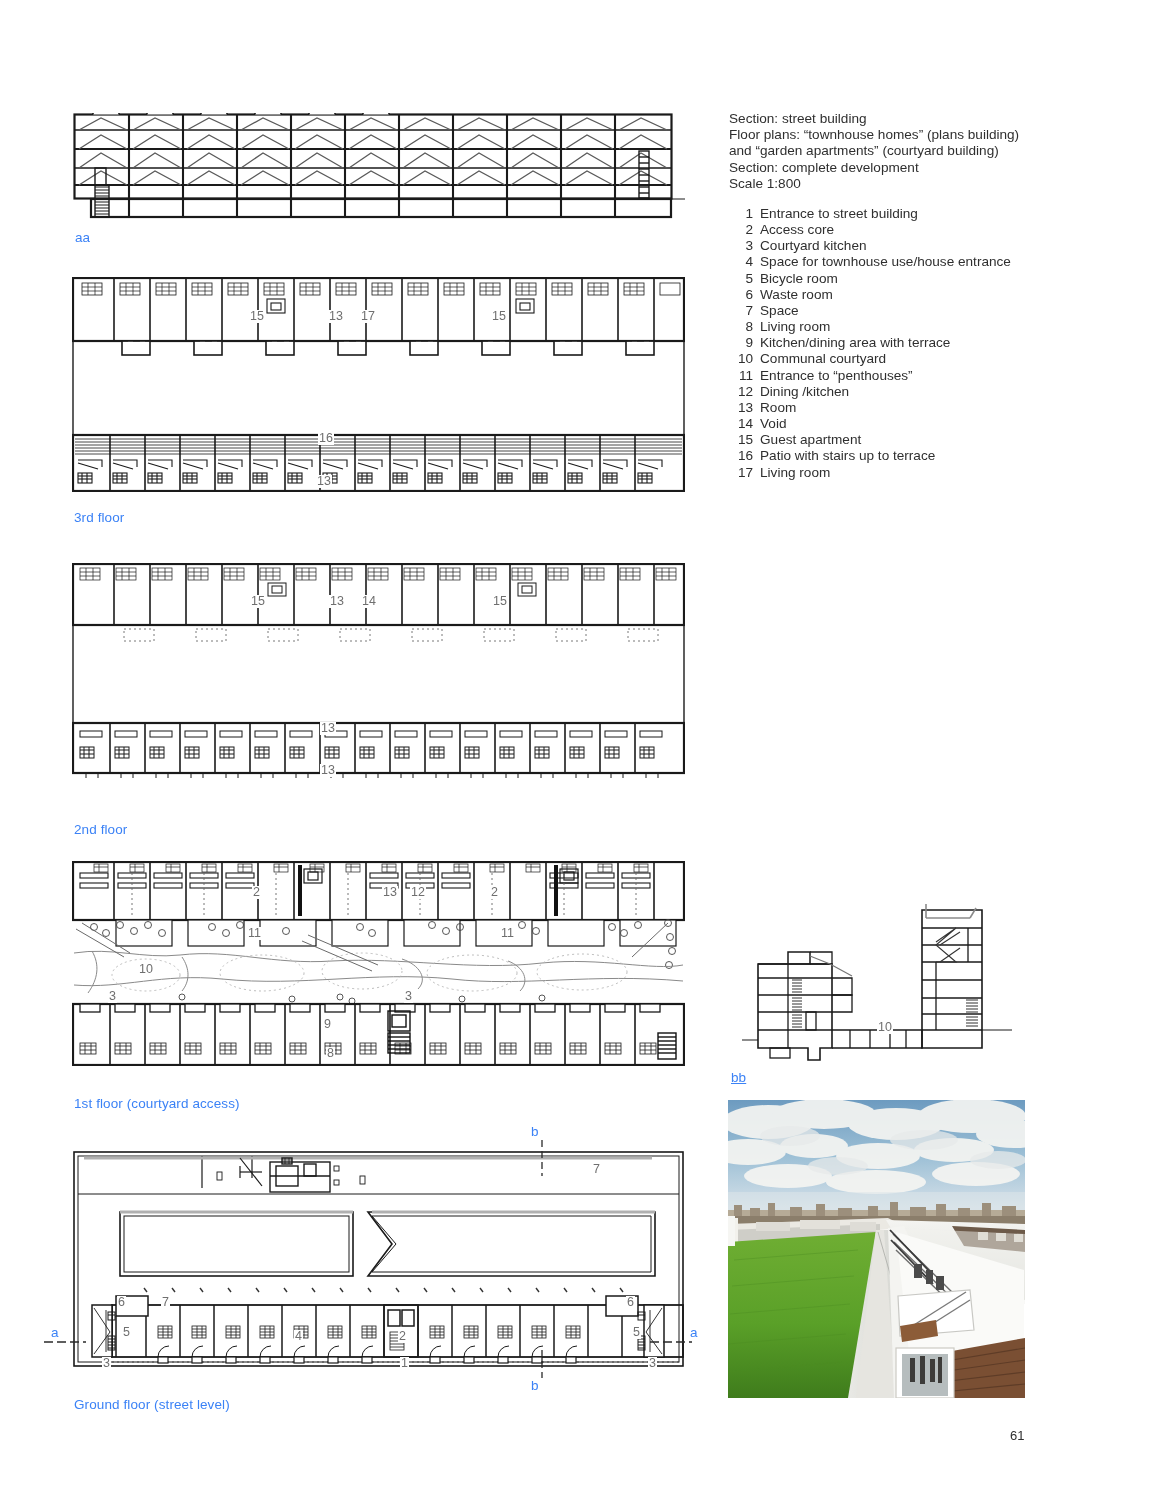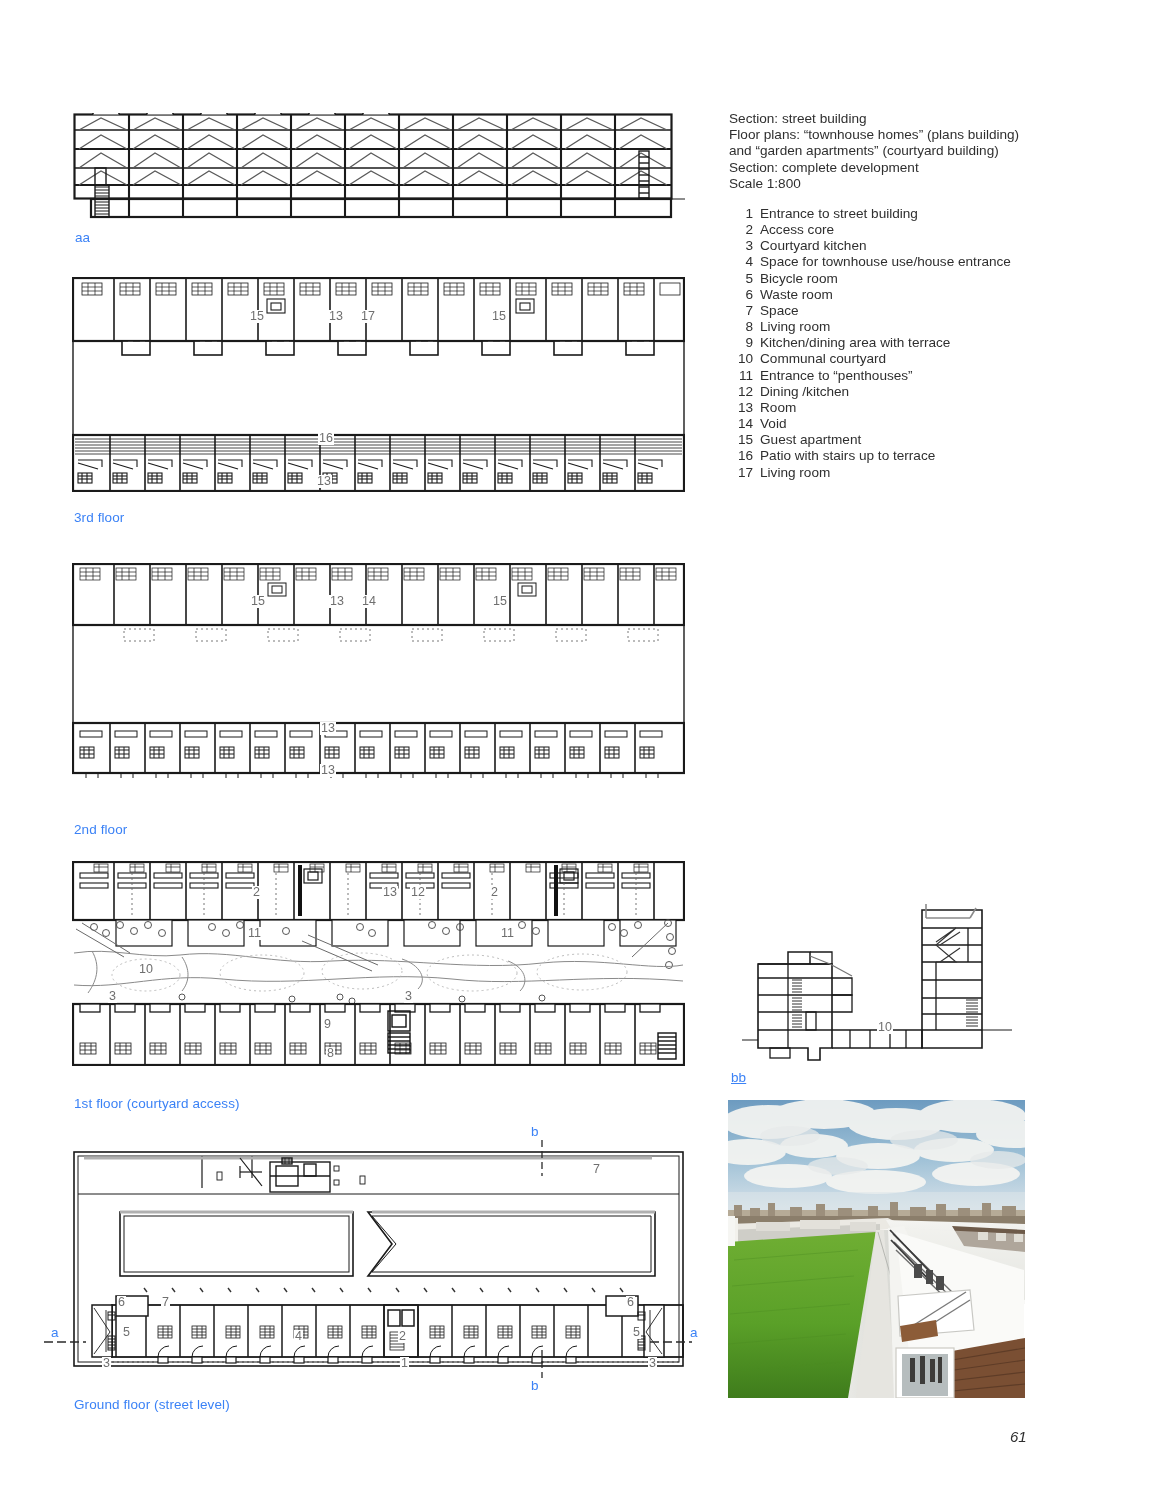--- a/index.html
+++ b/index.html
@@ -60,23 +60,22 @@
     flex: 0 0 24px;
     padding-right: 7px;
     box-sizing: content-box;
   }
   #legend-list .leg-txt { flex: 1 1 auto; }
 
   
   #page-number {
     left: 1010px;
     top: 1428px;
-    font-size: 15px;
+    font-size: 13px;
     color: #2f2f2f;
-    font-style: italic;
   }
 
   
   .plabel {
     position: absolute;
     font-size: 12.5px;
     color: #6f6f6f;
     background: #fff;
     padding: 0 1px;
     line-height: 13px;

